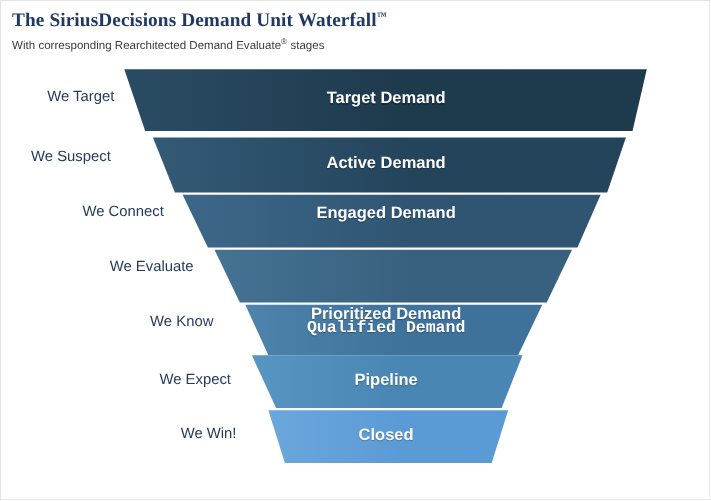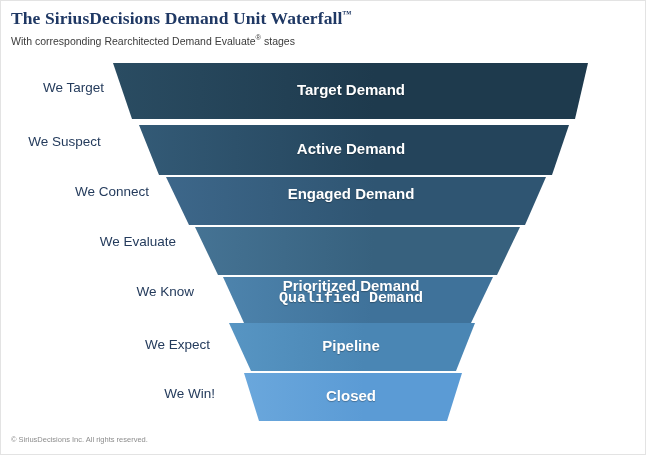--- a/index.html
+++ b/index.html
@@ -162,15 +162,14 @@
   <div id="side-labels">
       <div class="side-label" style="top: 79px; left: 0px; width: 103px;">We Target</div>
       <div class="side-label" style="top: 133px; left: 0px; width: 127px; text-align: center;">We Suspect</div>
       <div class="side-label" style="top: 183px; left: 0px; width: 148px;">We Connect</div>
       <div class="side-label" style="top: 233px; left: 0px; width: 175px;">We Evaluate</div>
       <div class="side-label" style="top: 283px; left: 0px; width: 193px;">We Know</div>
       <div class="side-label" style="top: 336px; left: 0px; width: 209px;">We Expect</div>
       <div class="side-label" style="top: 385px; left: 0px; width: 214px;">We Win!</div>
     </div>
 
-  <div id="footer">© SiriusDecisions Inc. All rights reserved.</div>
 
 </div>
 
 </body></html>

